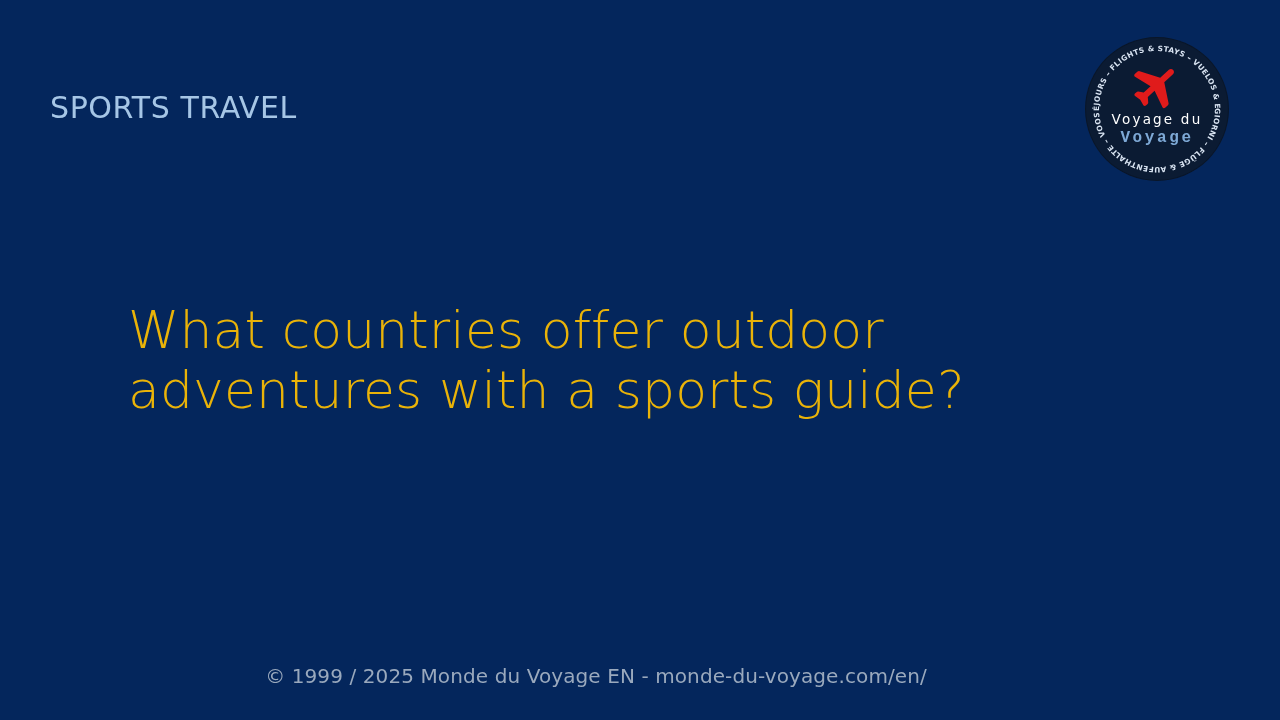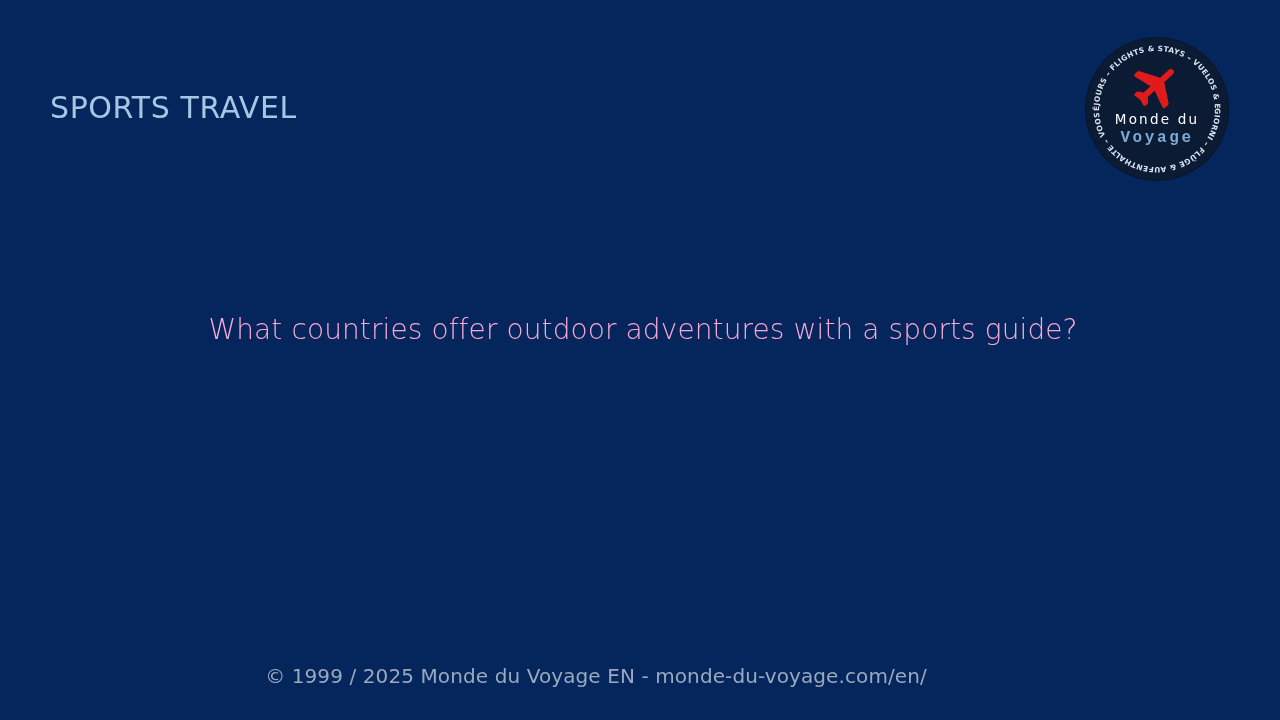--- a/index.html
+++ b/index.html
@@ -104,26 +104,25 @@
     white-space: nowrap;
   }
 
   
   #headline {
     position: absolute;
     left: 128px;
     top: 300px;
     width: 1030px;
     font-family: "DejaVu Sans", sans-serif;
-    font-size: 28px;
+    font-size: 52px;
     font-weight: 300;
     line-height: 60px;
-    color: #f9a8d4;
+    color: #eab308;
     letter-spacing: 0.1px;
-    text-align: center;
   }
 
   
   #footer {
     position: absolute;
     left: 0;
     top: 662px;
     width: 1192px;
     text-align: center;
     font-family: "DejaVu Sans", sans-serif;
@@ -158,21 +157,21 @@
       </text>
     </svg>
 
     <div id="plane-wrap">
       <svg id="plane-icon" viewBox="0 0 24 24">
         <path fill="#e01b1b" d="M21.5 12.2c0-.75-.6-1.35-1.35-1.35h-5.2L10.1 2.6a.95.95 0 0 0-.82-.48H7.6c-.5 0-.86.48-.72.96l2.3 7.77H5.1L3.6 8.9a.8.8 0 0 0-.64-.32H1.9c-.46 0-.8.42-.72.87l.62 2.75-.62 2.75c-.1.45.26.87.72.87h1.06c.25 0 .49-.12.64-.32l1.5-1.95h4.08l-2.3 7.77c-.14.48.22.96.72.96h1.68c.34 0 .65-.18.82-.48l4.85-8.25h5.2c.75 0 1.35-.6 1.35-1.35Z"></path>
       </svg>
     </div>
 
     <div id="logo-words">
-      <div id="logo-line1">Monde du</div>
+      <div id="logo-line1">Voyage du</div>
       <div id="logo-line2">Voyage</div>
     </div>
   </div>
 
   <div id="headline">What countries offer outdoor adventures with a sports guide?</div>
 
   <div id="footer">© 1999 / 2025 Monde du Voyage EN - monde-du-voyage.com/en/</div>
 
 </div>
 

